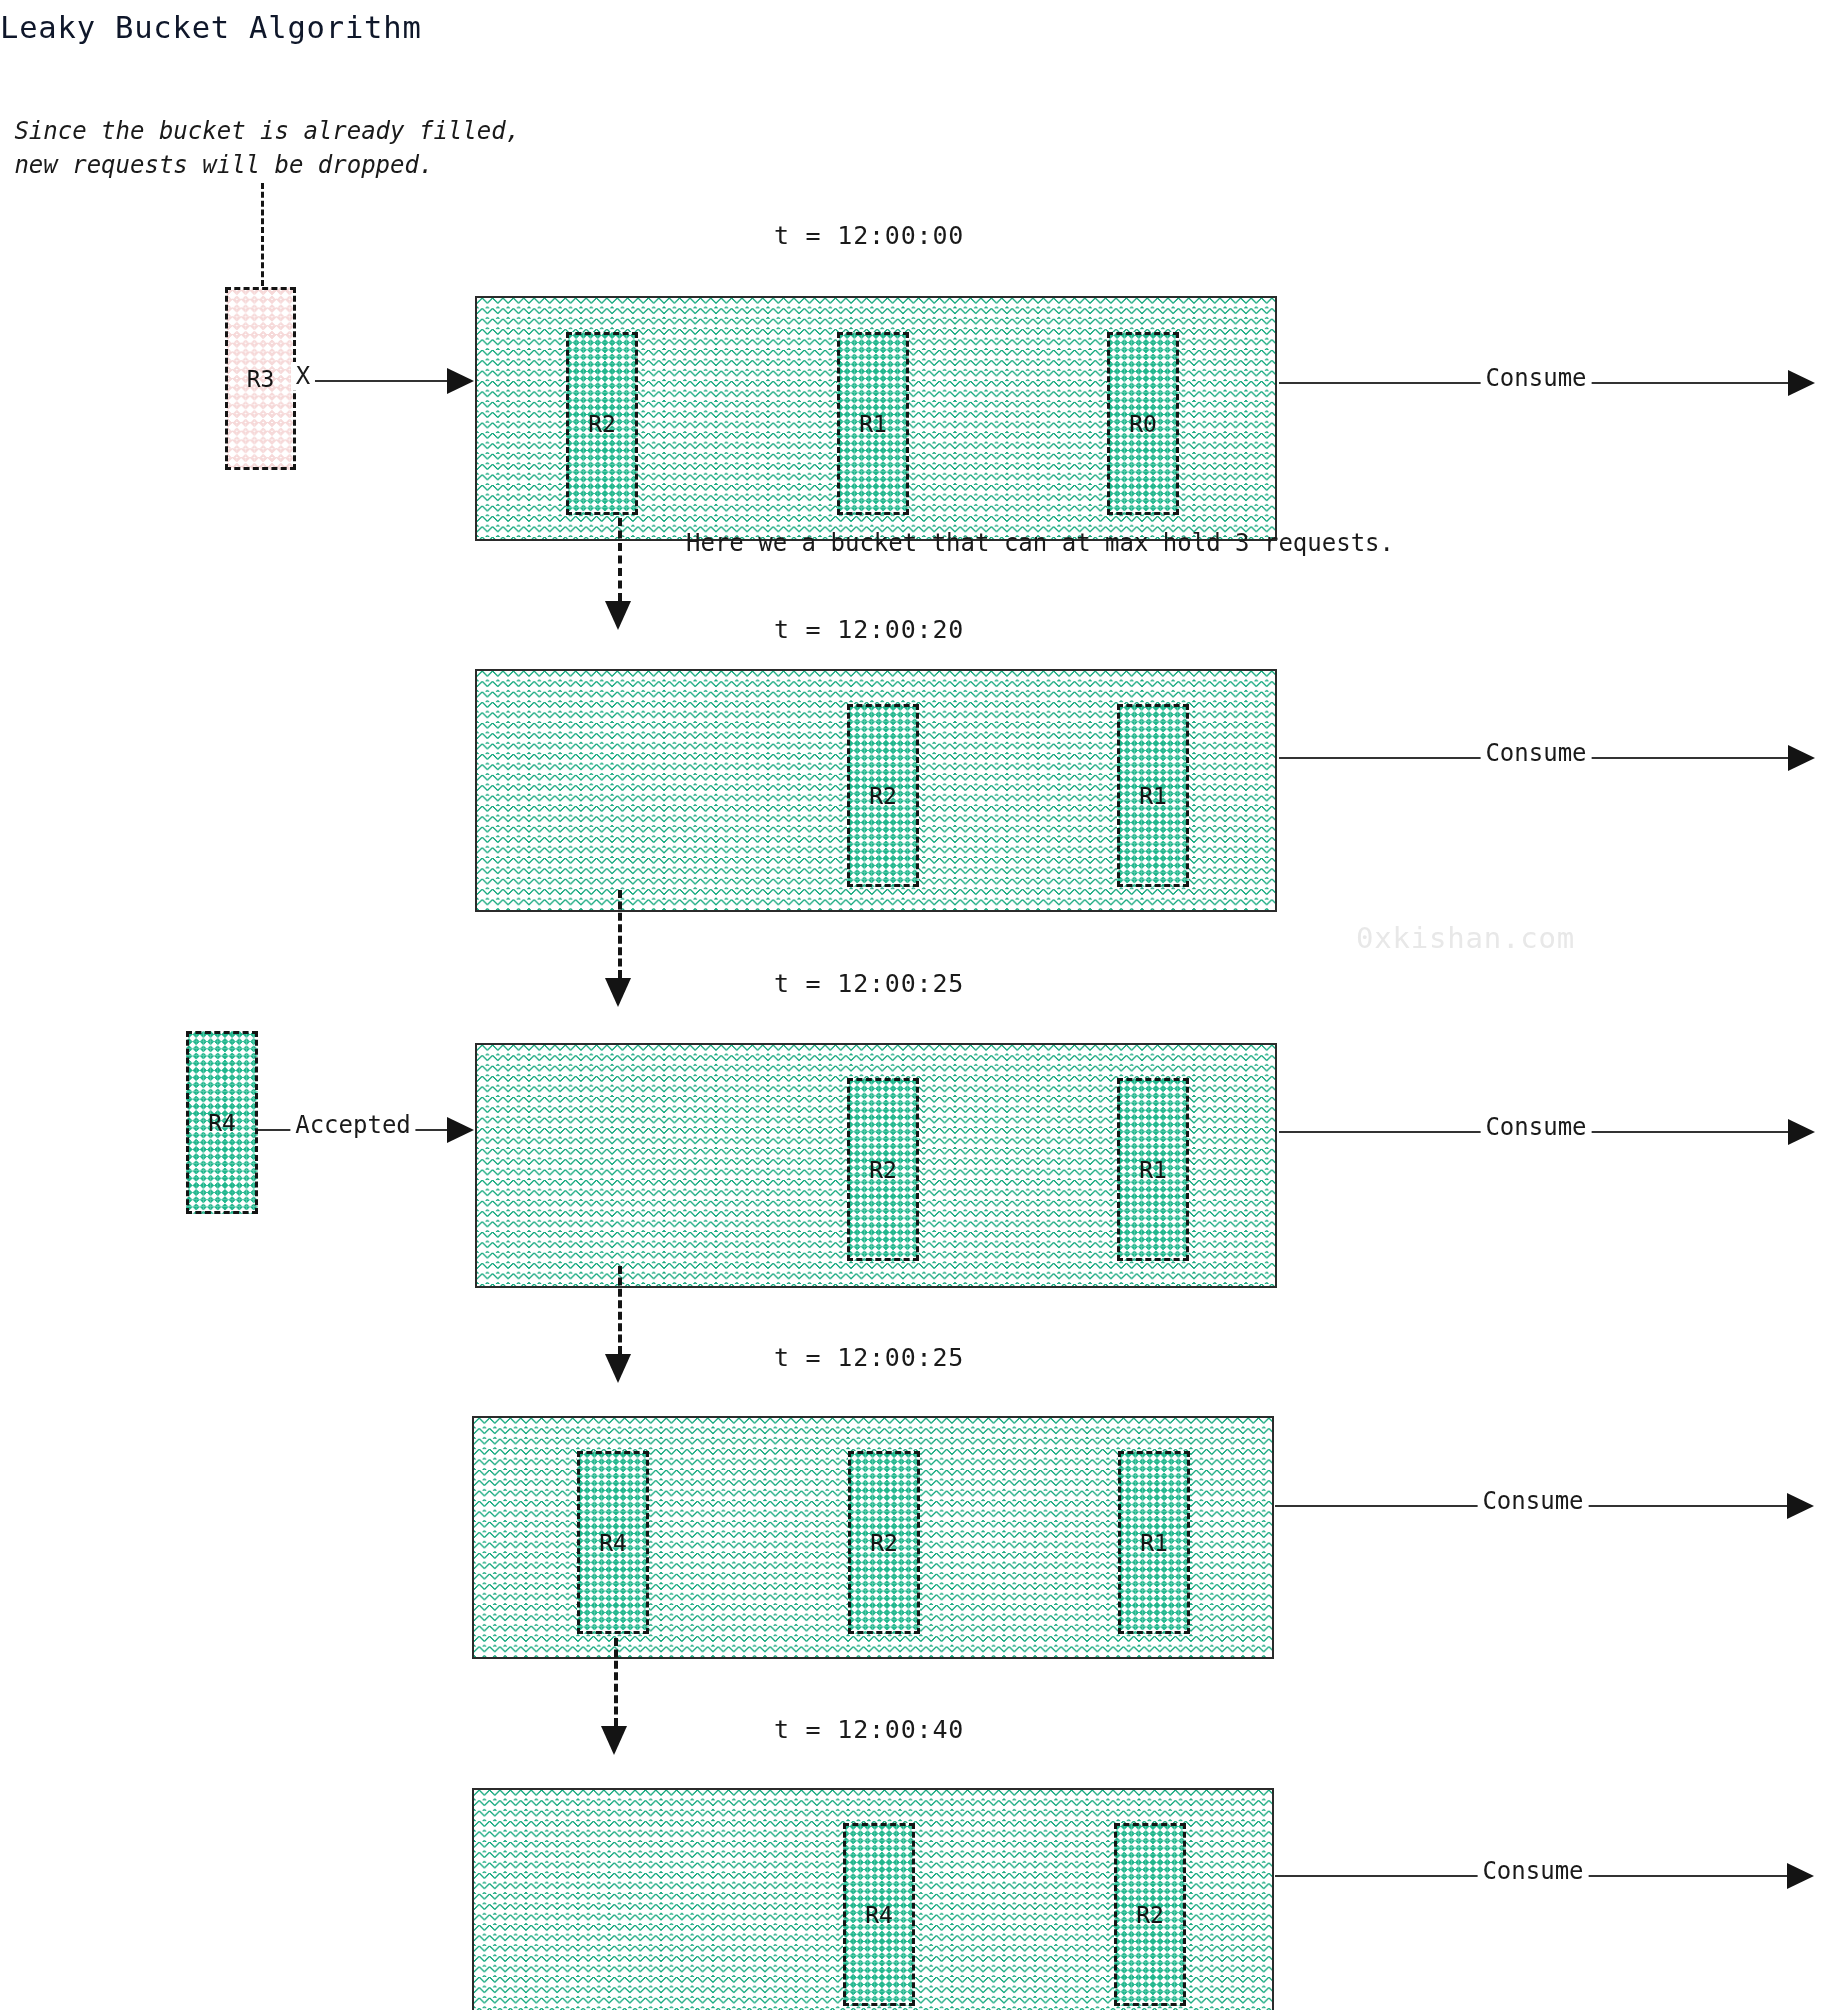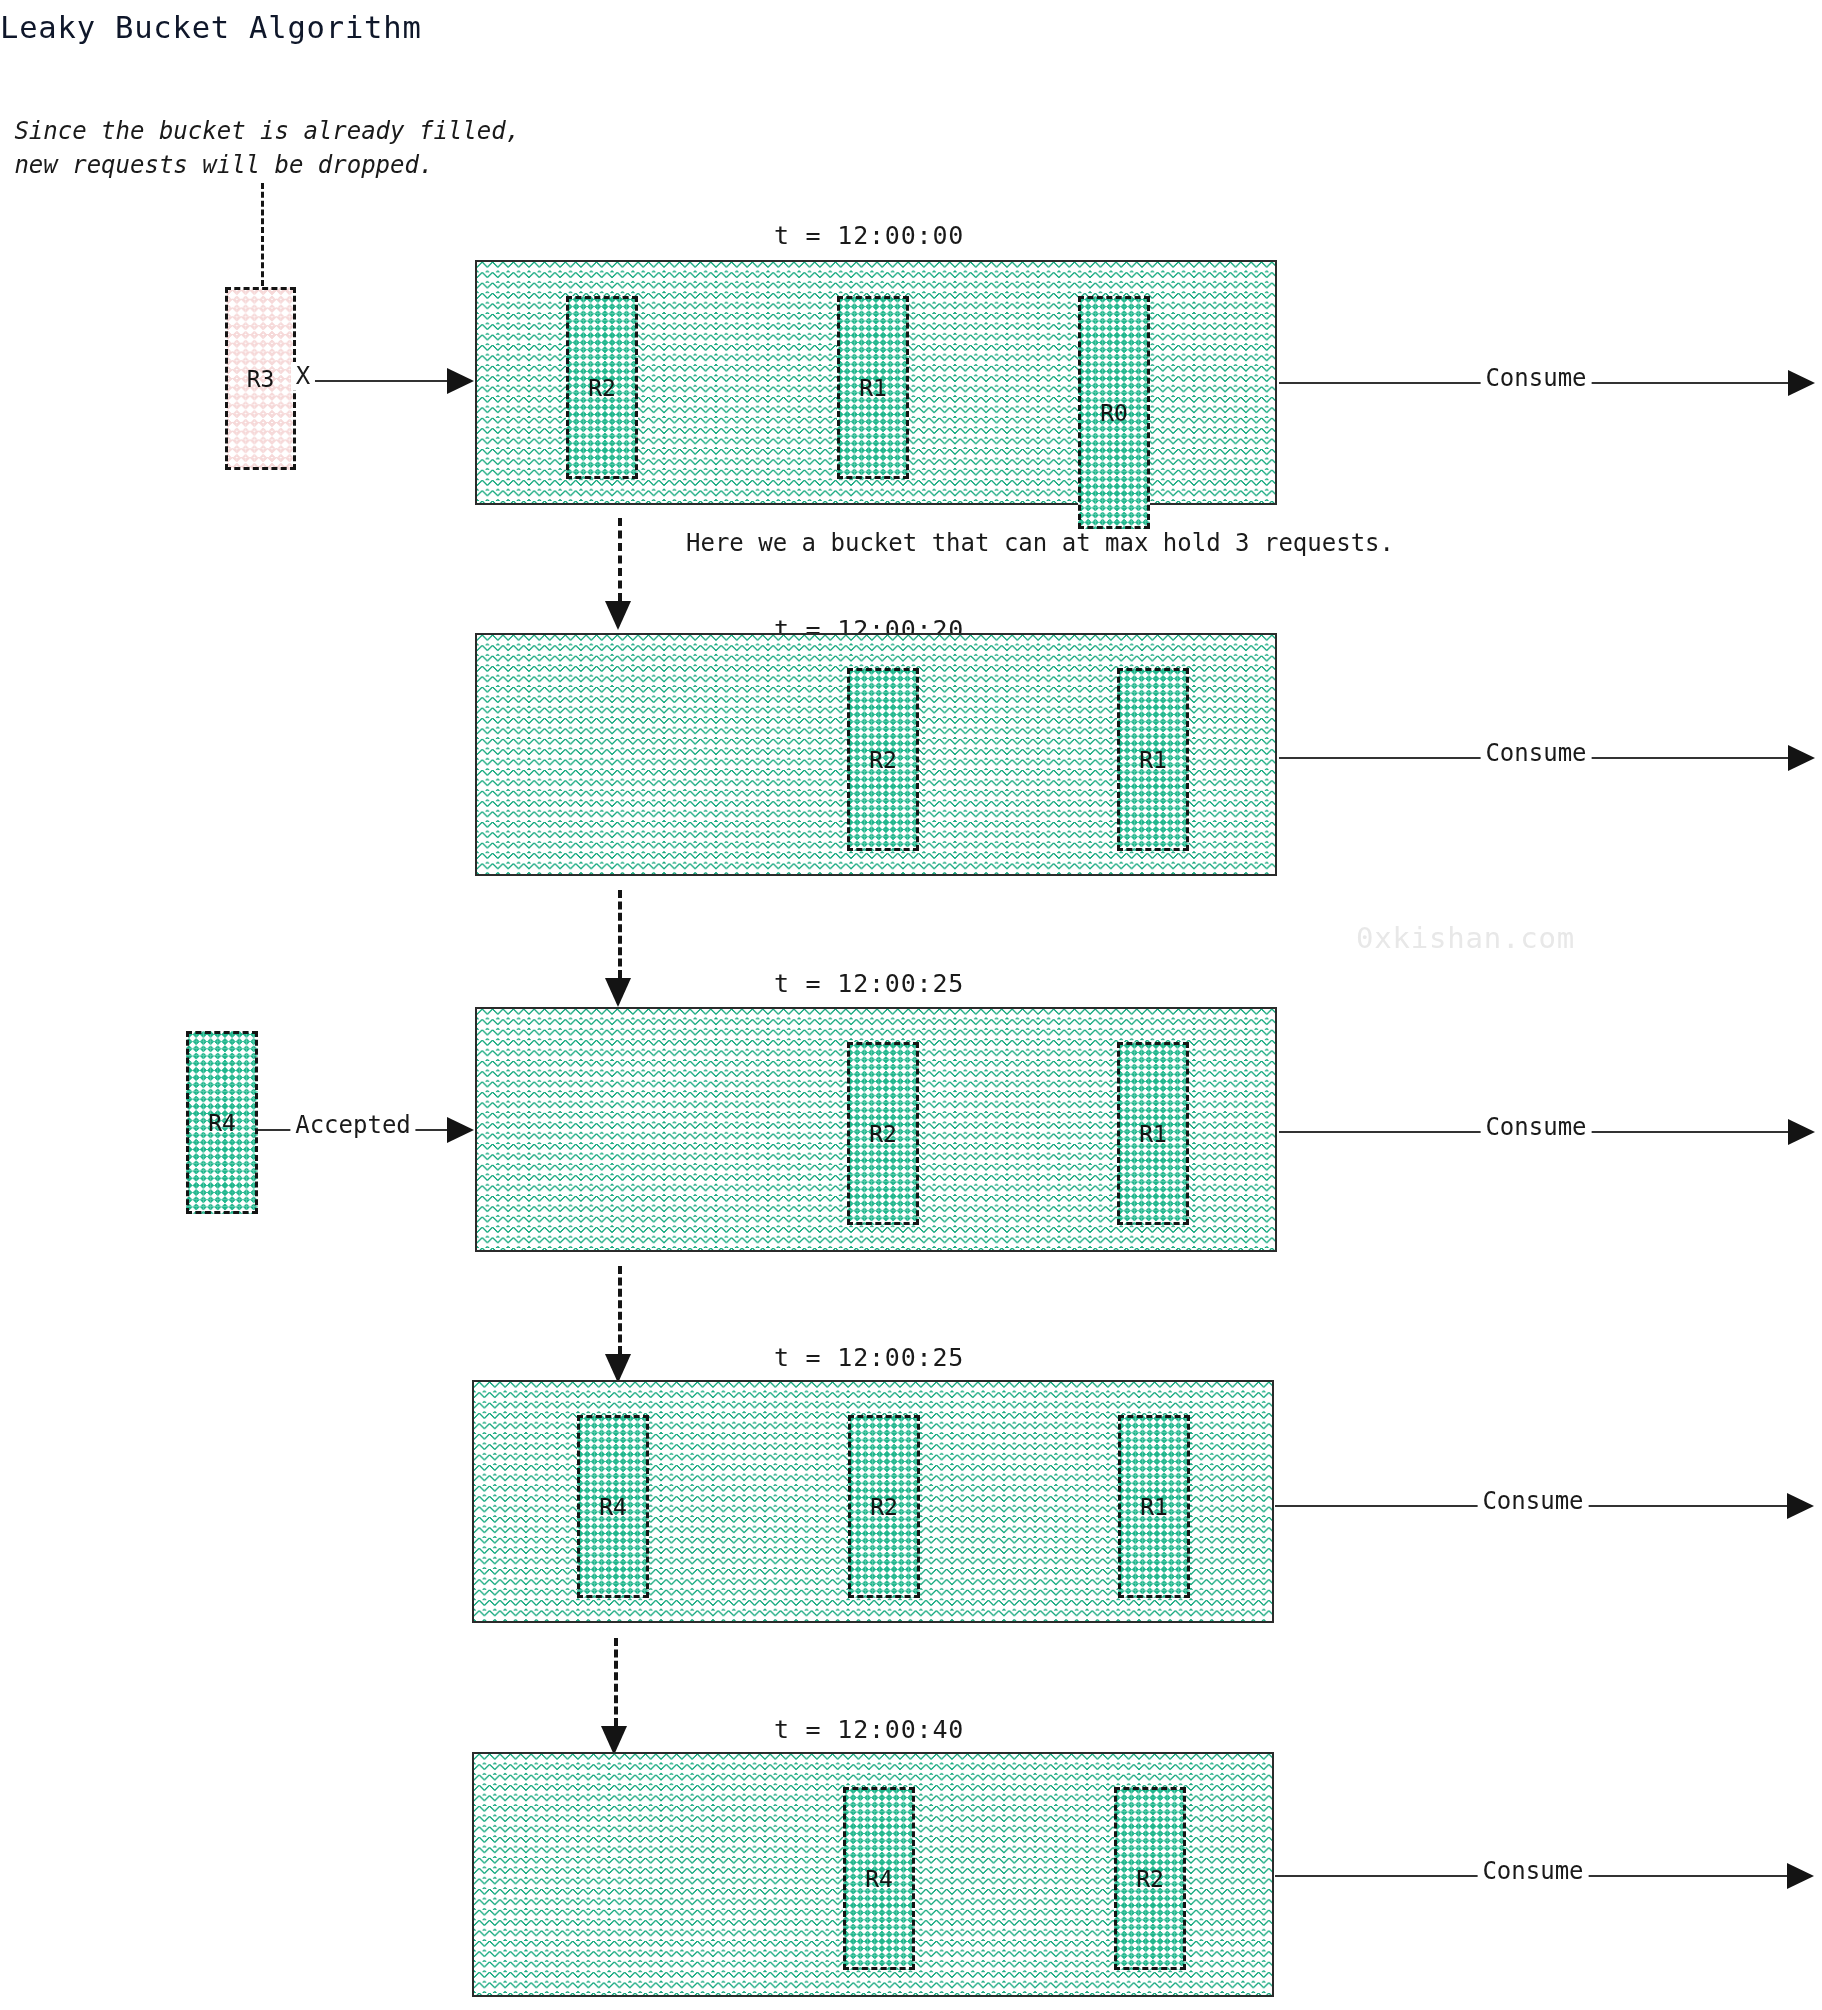--- a/index.html
+++ b/index.html
@@ -68,20 +68,21 @@
 
   
   .bucket {
     border: 2.4px solid #2b2b2b;
     box-sizing: border-box;
     background-color: #ffffff;
     background-image:
       repeating-linear-gradient(45deg,  #17a97f 0 1.6px, rgba(0,0,0,0) 1.6px 10.4px),
       repeating-linear-gradient(-45deg, #17a97f 0 1.6px, rgba(0,0,0,0) 1.6px 10.4px);
     background-size: 10.4px 10.4px, 10.4px 10.4px;
+    margin-top: 36px;
   }
 
   
   .req {
     border: 3.2px dashed #141414;
     box-sizing: border-box;
     display: flex;
     align-items: center;
     justify-content: center;
     font-size: 23px;
@@ -189,21 +190,21 @@
 
   <div class="abs tlabel" style="left:869px; top:221px; transform:translateX(-50%);">t = 12:00:00</div>
 
   <div class="abs bucket" style="left:475px; top:260px; width:802px; height:245px;">
     <div class="abs req green" style="left:89px; top:34px; width:72px; height:183px;">
       <span class="req-label">R2</span>
     </div>
     <div class="abs req green" style="left:360px; top:34px; width:72px; height:183px;">
       <span class="req-label">R1</span>
     </div>
-    <div class="abs req green" style="left:601px; top:34px; width:72px; height:233px;">
+    <div class="abs req green" style="left:630px; top:34px; width:72px; height:183px;">
       <span class="req-label">R0</span>
     </div>
   </div>
 
   <div class="abs harrow" style="left:1279px; top:382px; width:536px;">
     <div class="line" style="width:509px;"></div>
     <div class="head" style="left:509px;"></div>
     <div class="lbl" style="left:257px;">Consume</div>
   </div>
 

